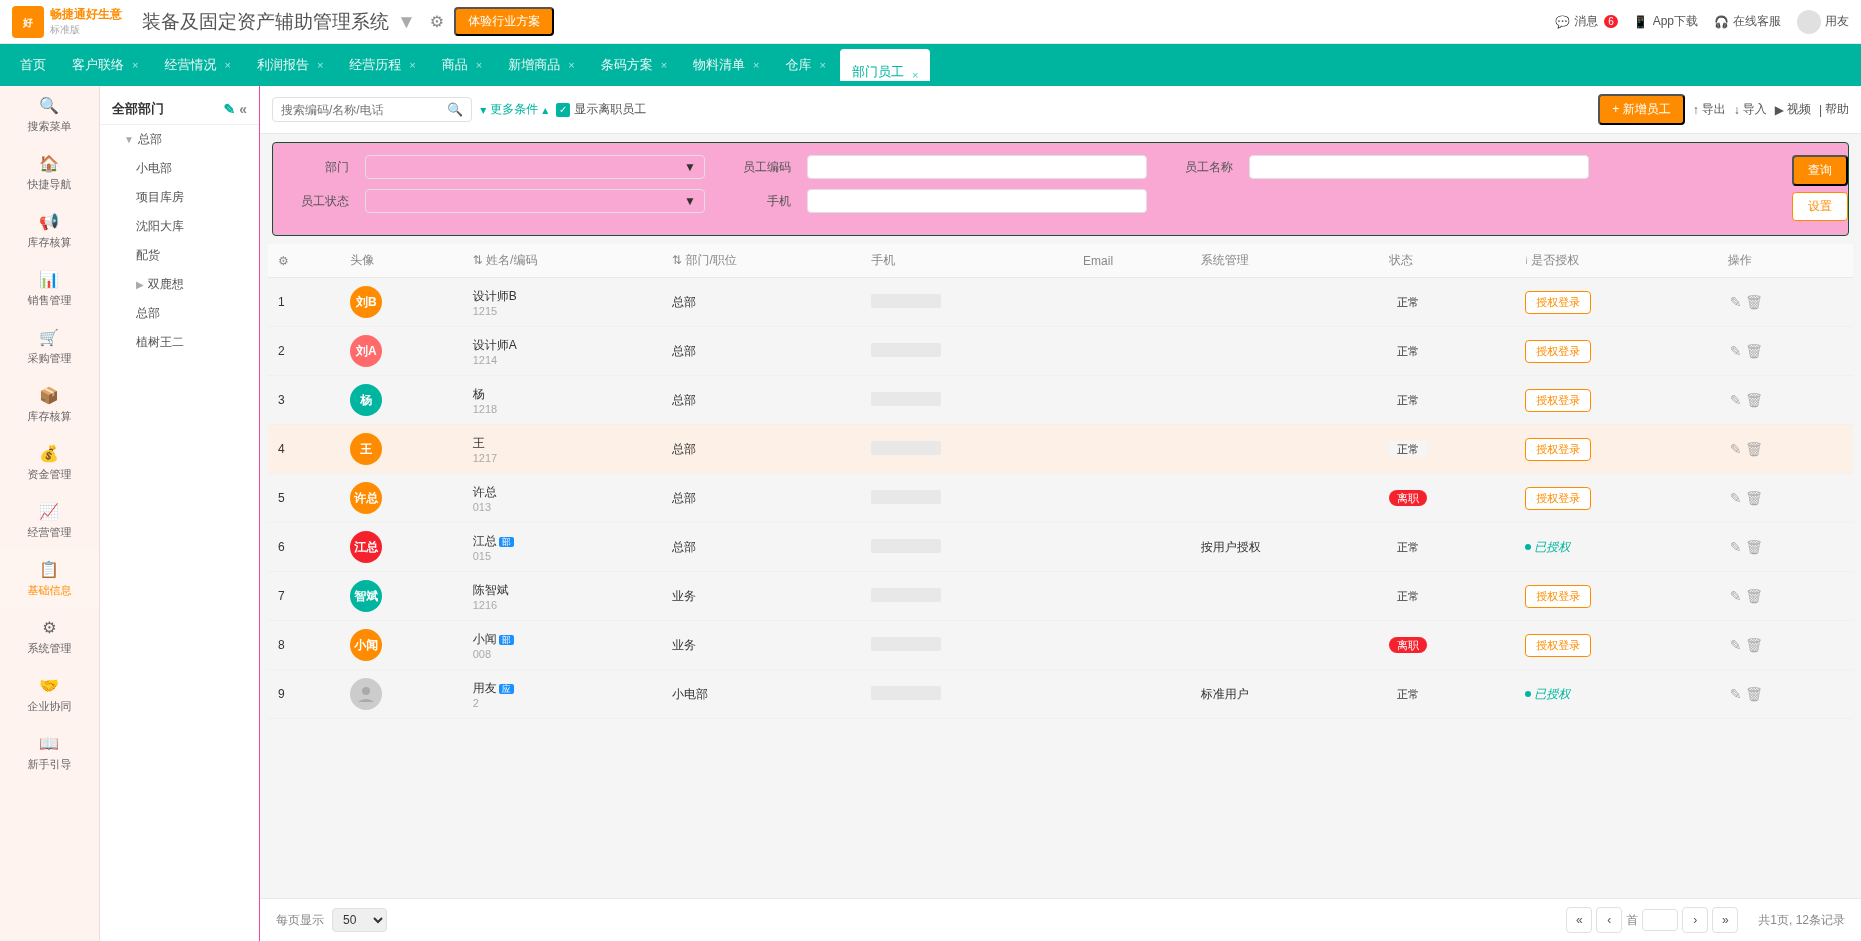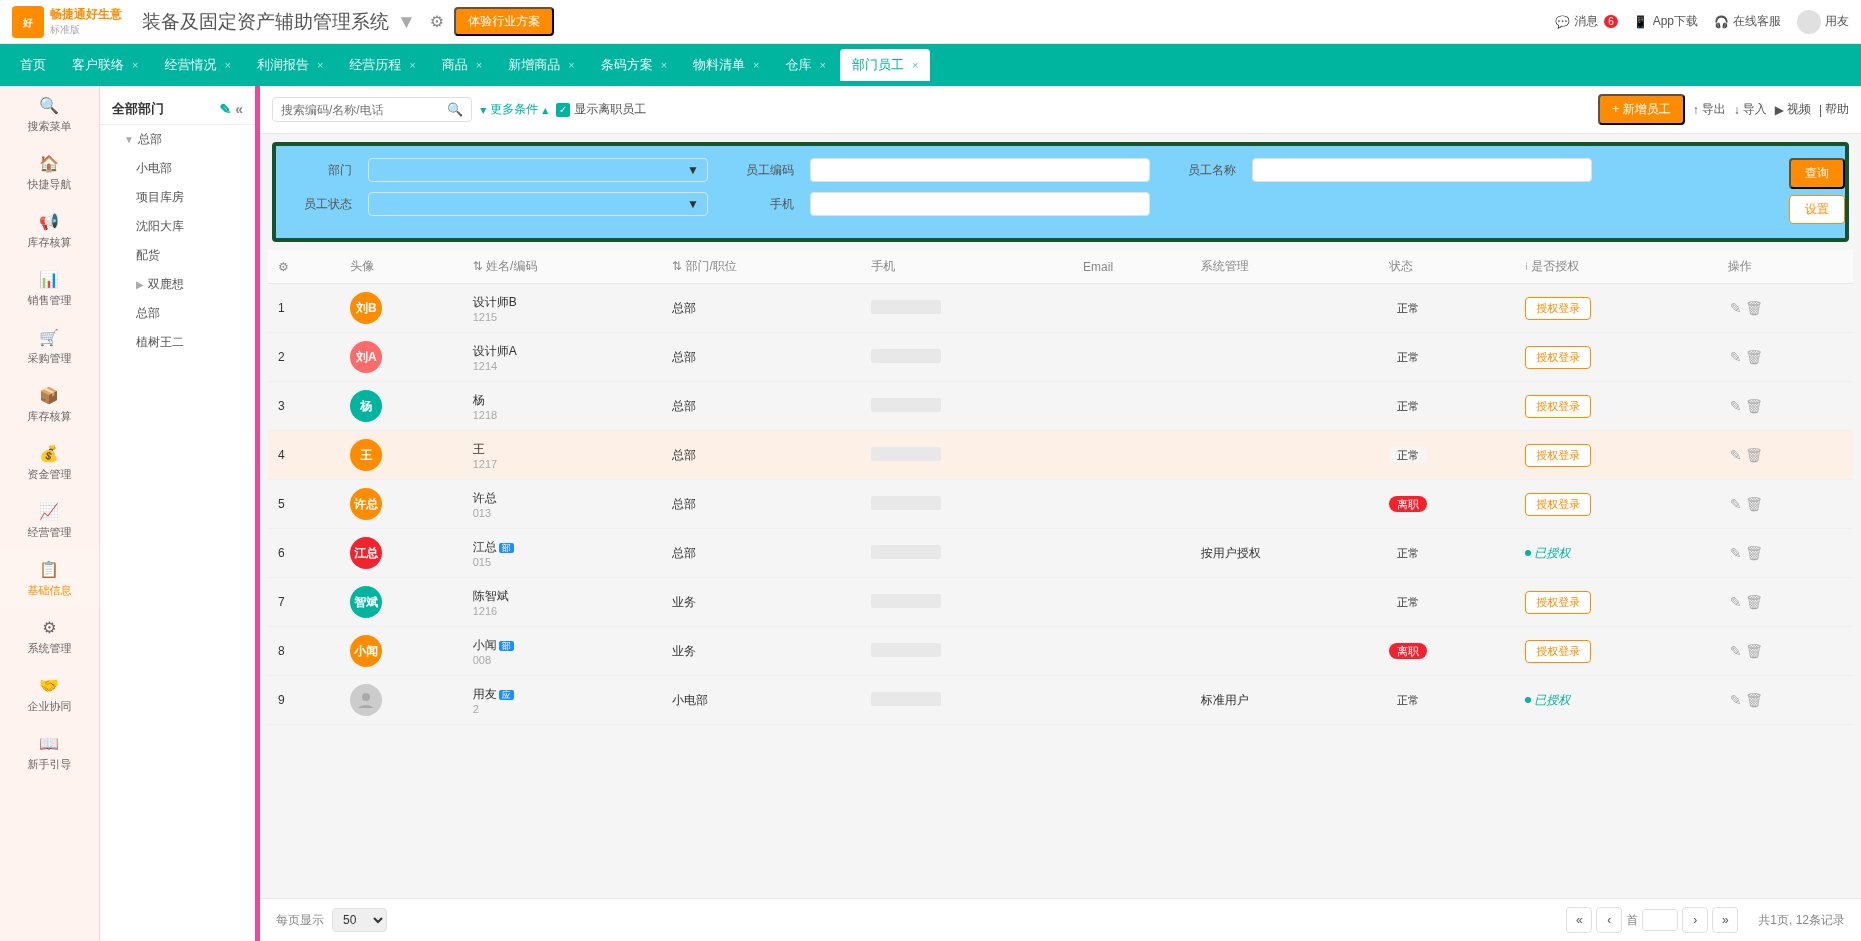--- a/index.html
+++ b/index.html
@@ -23,29 +23,29 @@
     .nav-tabs {
       display: flex; align-items: center; height: 42px;
       background: #00b5a0; padding: 0 8px; gap: 2px;
     }
     .nav-tab {
       display: flex; align-items: center; gap: 4px;
       padding: 0 12px; height: 32px; border-radius: 4px 4px 0 0;
       color: rgba(255,255,255,0.9); font-size: 13px; cursor: pointer;
       white-space: nowrap;
     }
-    .nav-tab.active { background: #fff; color: #00b5a0; }
+    .nav-tab.active { background: #fff; color: #00b5a0; align-items: flex-end; }
     .nav-tab .close { margin-left: 4px; opacity: 0.7; font-size: 11px; }
 
     
     .main-layout { display: flex; height: calc(100vh - 86px); }
 
     
     .dept-sidebar {
-      width: 160px; background: #fff; border-right: 5px solid #ec4899;
+      width: 160px; background: #fff; border-right: 1px solid #ec4899;
       flex-shrink: 0; padding: 8px 0;
     }
     .dept-header {
       display: flex; align-items: center; gap: 6px;
       padding: 6px 12px; font-size: 13px; font-weight: bold; color: #333;
       border-bottom: 1px solid #f0f0f0;
     }
     .dept-header-icons { display: flex; gap: 4px; margin-left: auto; }
     .dept-node {
       padding: 6px 12px; font-size: 12px; color: #555; cursor: pointer; display: flex; align-items: center; gap: 4px;
@@ -69,21 +69,21 @@
     .filter-btn { display: flex; align-items: center; gap: 4px; color: #00b5a0; font-size: 12px; cursor: pointer; }
     .show-checkbox { display: flex; align-items: center; gap: 4px; font-size: 12px; color: #555; cursor: pointer; }
     .checkbox-checked { width: 14px; height: 14px; background: #00b5a0; border-radius: 2px; display: flex; align-items: center; justify-content: center; color: #fff; font-size: 10px; }
 
     .right-actions { margin-left: auto; display: flex; align-items: center; gap: 8px; }
     .btn-add { background: #ff8c00; color: #fff; padding: 5px 12px; border-radius: 4px; font-size: 12px; cursor: pointer; white-space: nowrap; }
     .btn-text { display: flex; align-items: center; gap: 3px; color: #555; font-size: 12px; cursor: pointer; }
 
     
     .filter-form {
-      background: #7dd3fc; border: 4px solid #14532d; margin: 8px 12px;
+      background: #f9a8d4; border: 1px solid #14532d; margin: 8px 12px;
       padding: 12px 16px; border-radius: 4px; position: relative;
     }
     .filter-row { display: flex; align-items: center; gap: 16px; margin-bottom: 10px; }
     .filter-row:last-child { margin-bottom: 0; }
     .filter-label { width: 60px; color: #555; font-size: 12px; text-align: right; flex-shrink: 0; }
     .filter-select {
       display: flex; align-items: center; border: 1px solid #e0e0e0;
       border-radius: 4px; padding: 4px 8px; min-width: 200px; font-size: 12px;
       justify-content: space-between; cursor: pointer; color: #333;
     }

